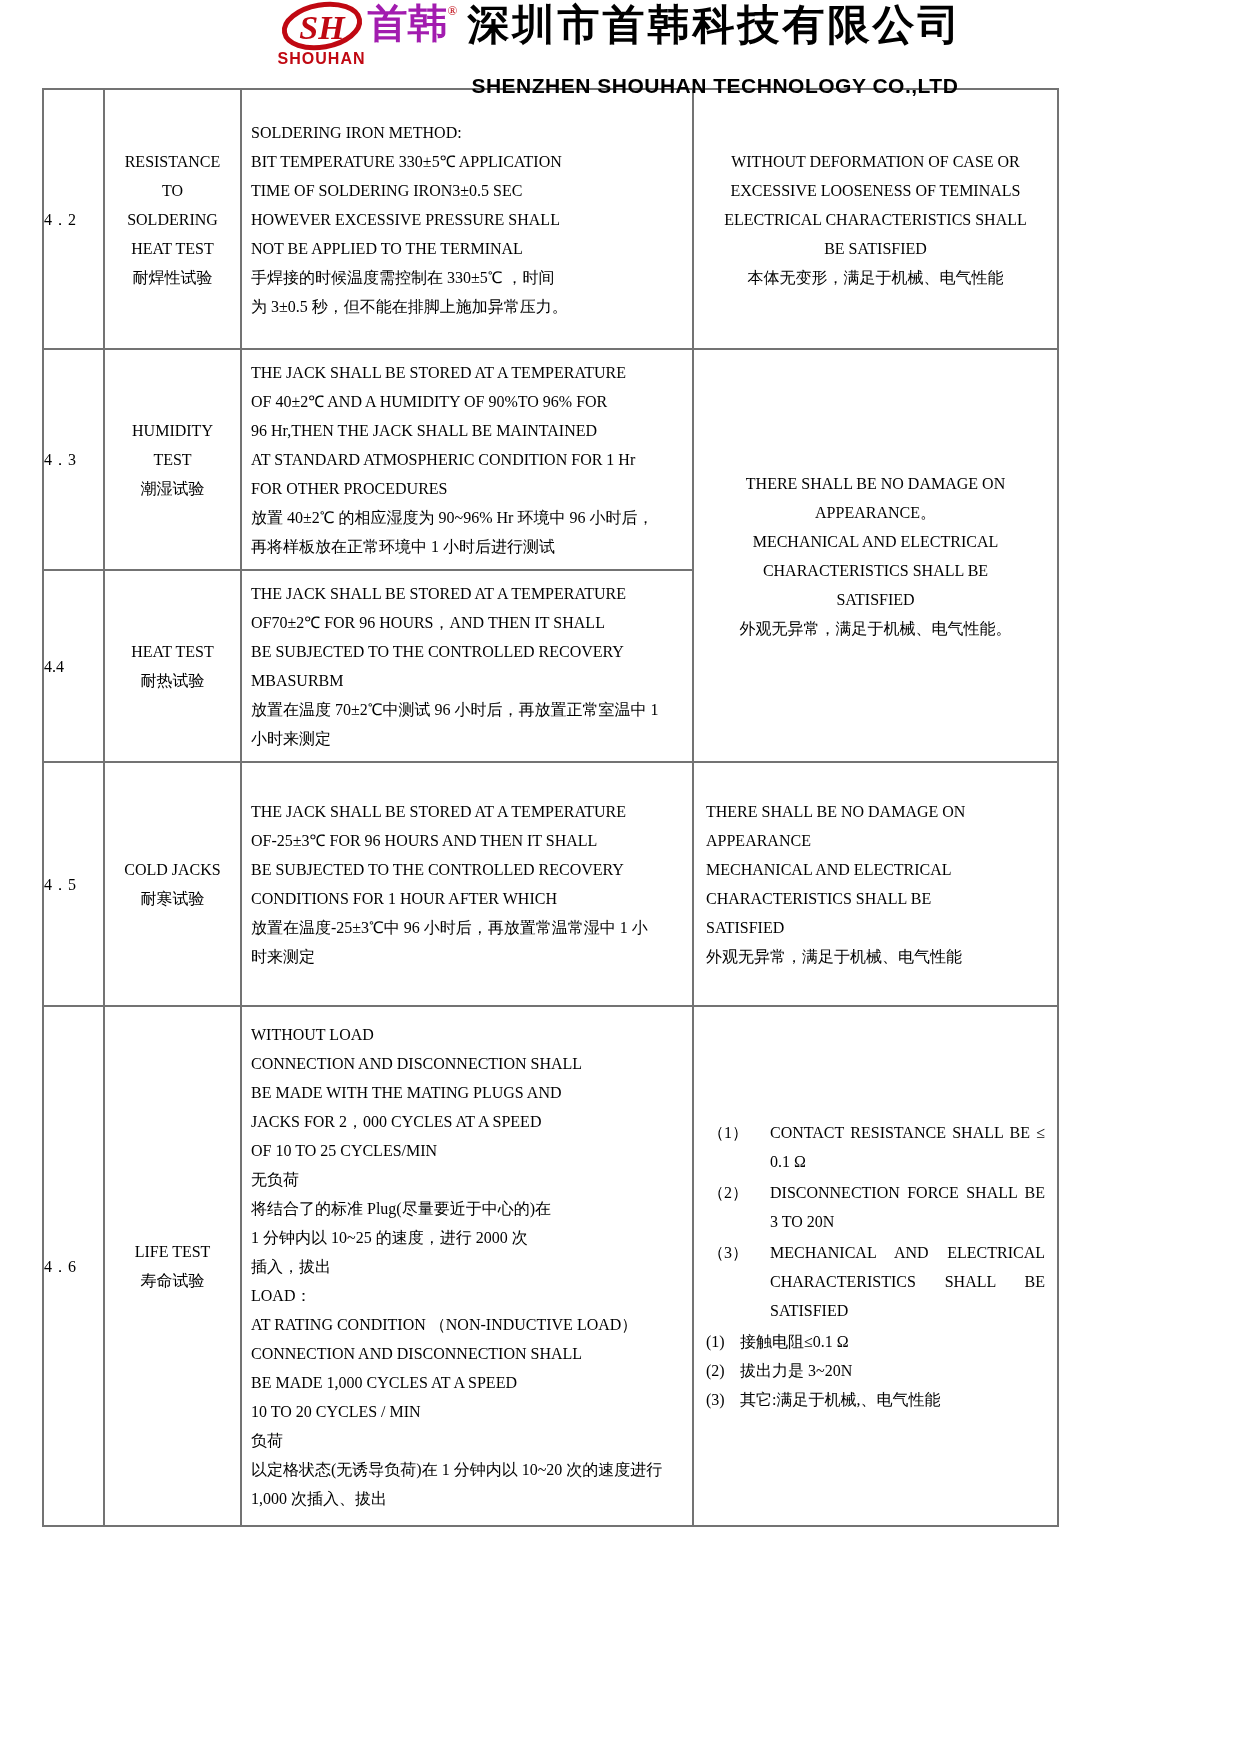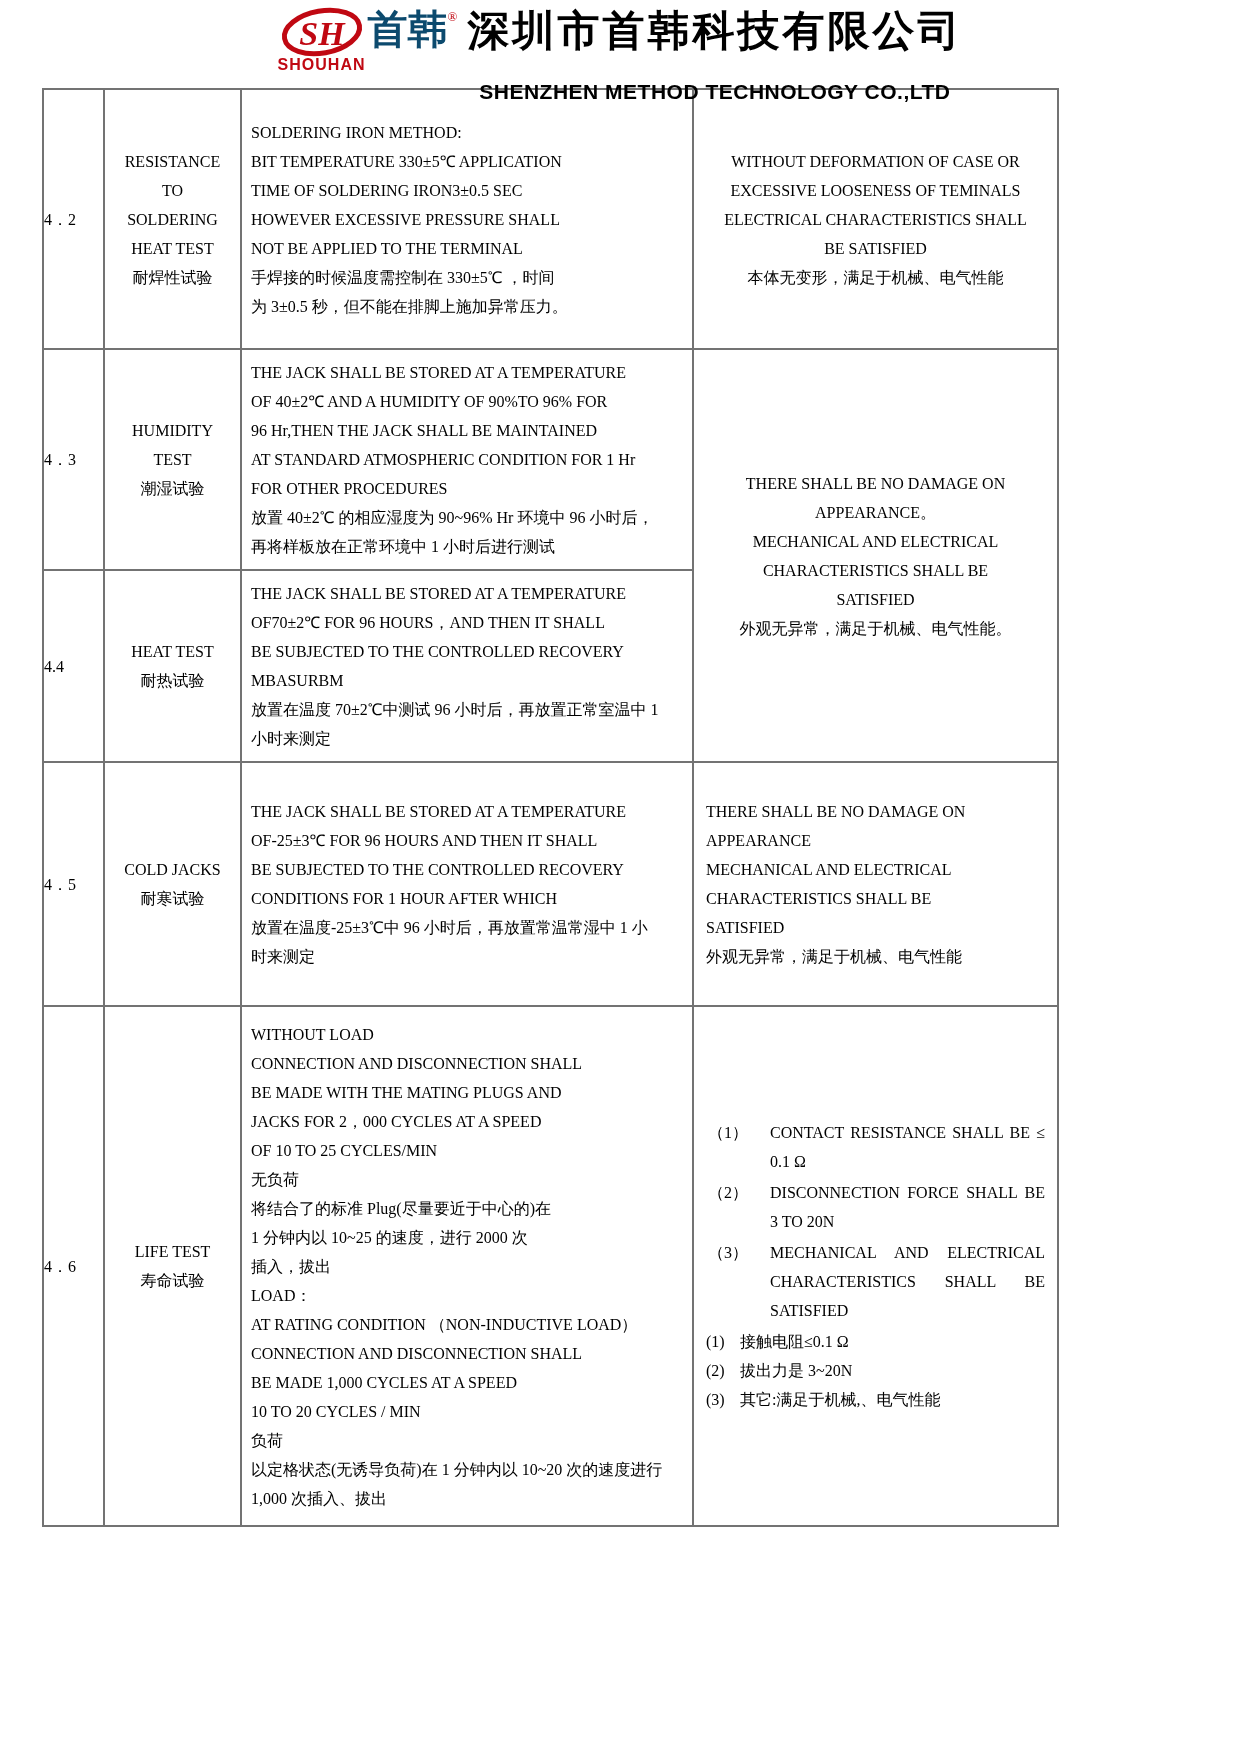--- a/index.html
+++ b/index.html
@@ -11,41 +11,40 @@
     color: #000;
     position: relative;
   }
 
   
   .doc-header {
     height: 88px;
     display: flex;
     justify-content: center;
     align-items: flex-start;
-    padding-top: 6px;
   }
   .logo-group {
     display: flex;
     align-items: flex-start;
     margin-right: 10px;
   }
   .logo-mark { display: flex; flex-direction: column; align-items: center; }
   .logo-en {
     font-family: "Liberation Sans", sans-serif;
     font-weight: bold;
     font-size: 16px;
     color: #c00812;
     letter-spacing: 1px;
     margin-top: -4px;
   }
   .logo-cn-wrap { margin-left: 2px; margin-top: 4px; white-space: nowrap; }
   .logo-cn {
     font-size: 40px;
     font-weight: bold;
-    color: #0c4a6e;
+    color: #a21caf;
     font-family: "Liberation Serif", serif;
     line-height: 1;
   }
   .reg-mark {
     font-size: 13px;
     color: #c00812;
     vertical-align: top;
     line-height: 1;
   }
   .names {
@@ -122,21 +121,21 @@
         <text x="42" y="39" text-anchor="middle" font-family="Liberation Serif, serif" font-style="italic" font-weight="bold" font-size="34" fill="#c00812">SH</text>
       </svg>
       <div class="logo-en">SHOUHAN</div>
     </div>
     <div class="logo-cn-wrap">
       <span class="logo-cn">首韩</span><span class="reg-mark">®</span>
     </div>
   </div>
   <div class="names">
     <div class="company-cn">深圳市首韩科技有限公司</div>
-    <div class="company-en">SHENZHEN METHOD TECHNOLOGY CO.,LTD</div>
+    <div class="company-en">SHENZHEN SHOUHAN TECHNOLOGY CO.,LTD</div>
   </div>
 </header>
 
 <table class="spec-table">
   <colgroup>
     <col style="width:61px">
     <col style="width:137px">
     <col style="width:452px">
     <col style="width:365px">
   </colgroup>

